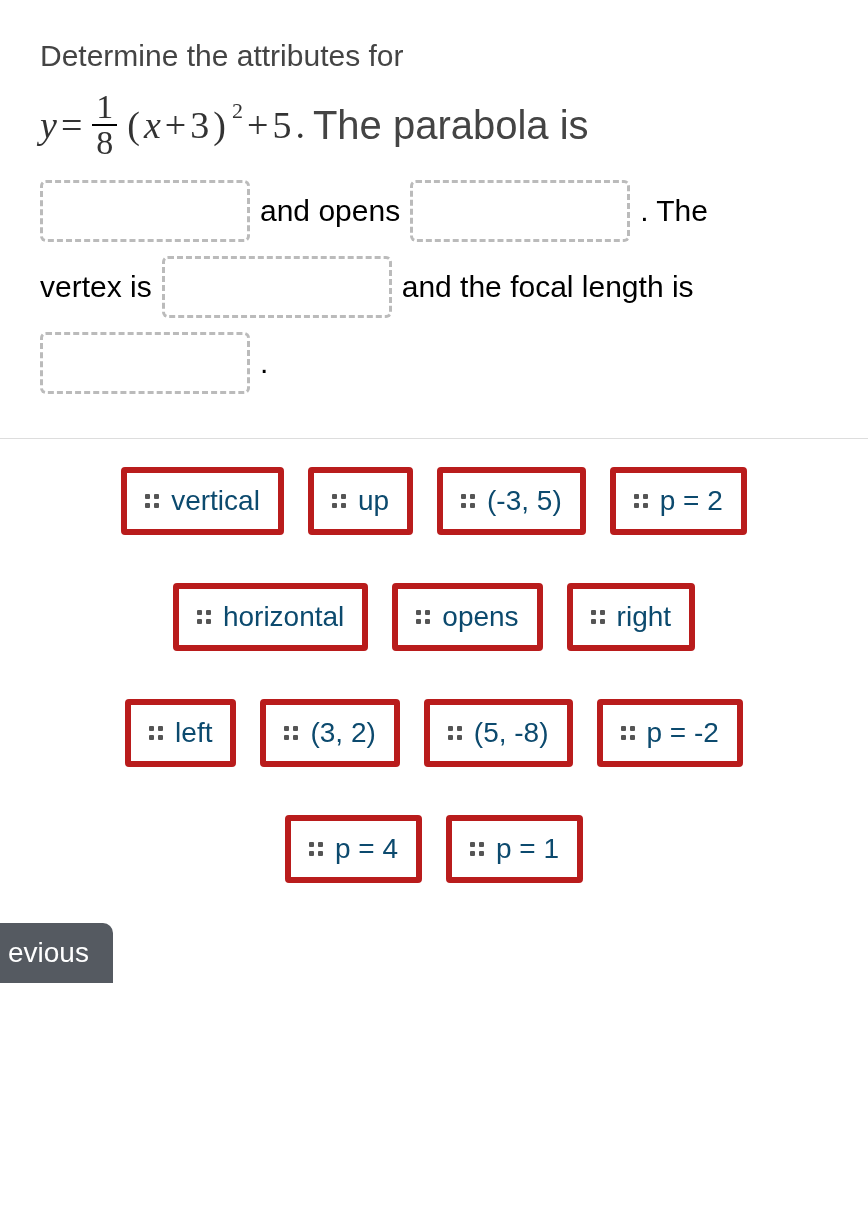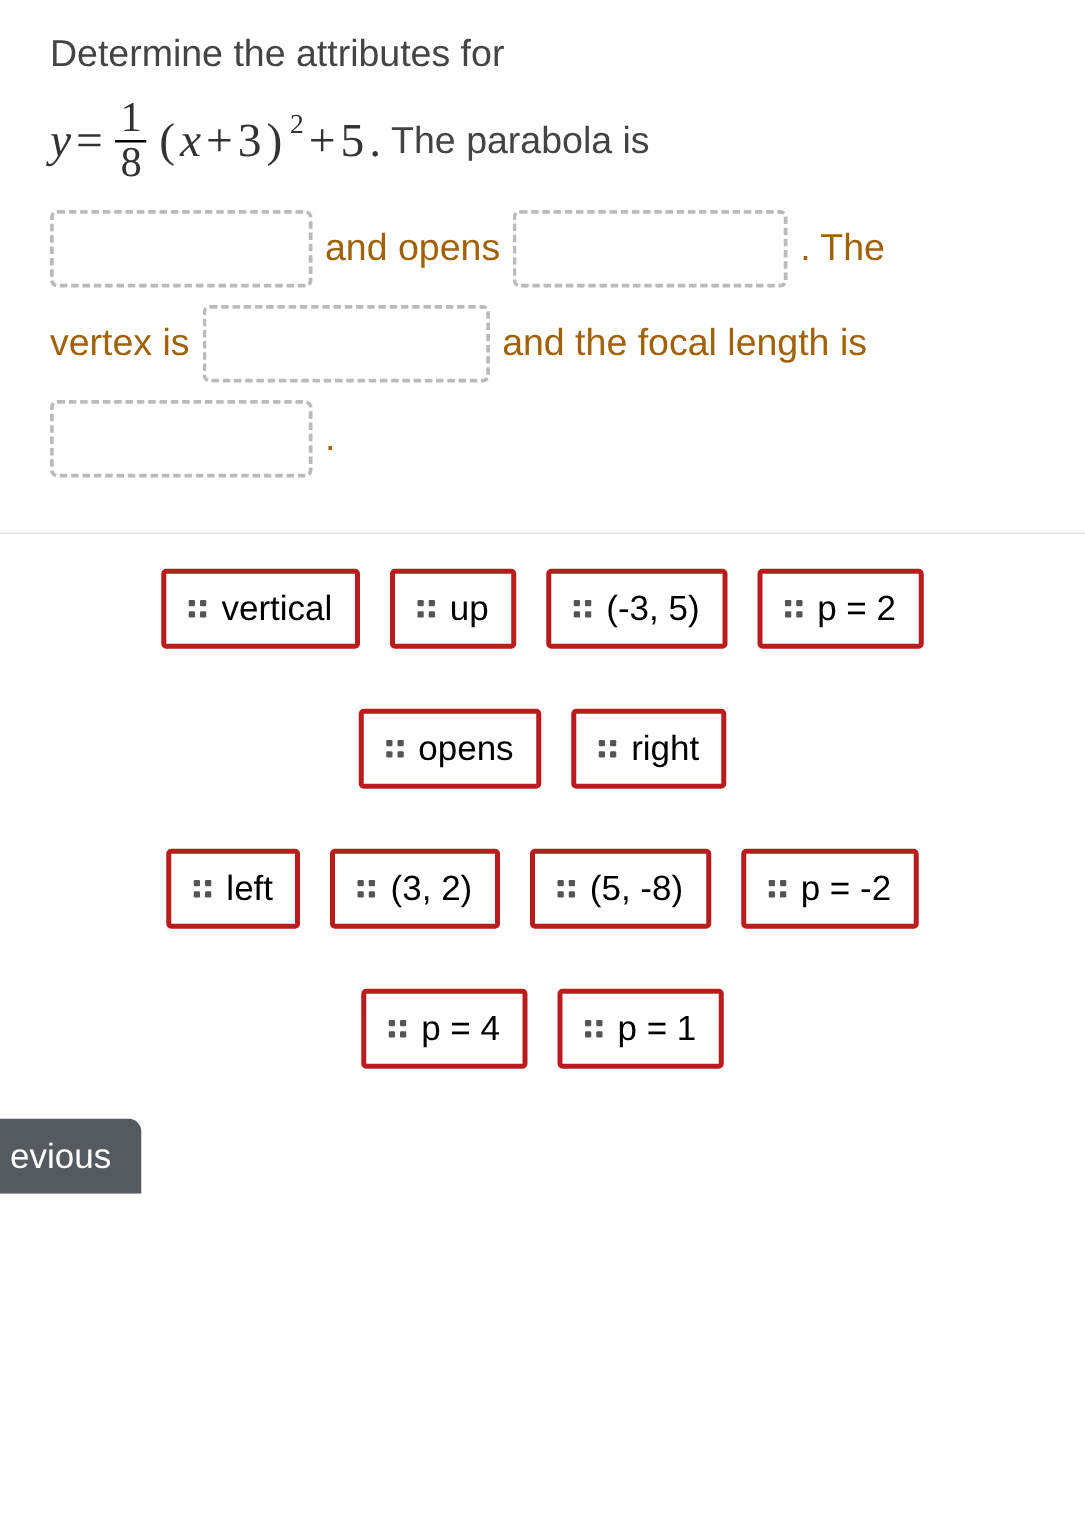--- a/index.html
+++ b/index.html
@@ -5,21 +5,21 @@
   * { box-sizing: border-box; }
   body {
     margin: 0;
     padding: 0;
     font-family: Arial, Helvetica, sans-serif;
     background: #fff;
     color: #333;
     width: 868px;
   }
   .question-area {
-    padding: 20px 40px 30px 40px;
+    padding: 32px 40px 30px 40px;
     font-size: 30px;
     line-height: 1.6;
   }
   .intro-line {
     margin-bottom: 10px;
     color: #444;
   }
   .equation-line {
     display: flex;
     align-items: center;
@@ -40,28 +40,28 @@
     flex-direction: column;
     align-items: center;
     vertical-align: middle;
     font-size: 34px;
     line-height: 1;
     margin: 0 6px;
   }
   .frac .num { padding: 0 4px; }
   .frac .den { border-top: 2px solid #000; padding: 0 4px; }
   .sup { font-size: 22px; position: relative; top: -14px; margin-left: 2px; }
-  .trail { font-size: 30px; font-family: Arial, Helvetica, sans-serif; color:#444; }
+  .trail { font-size: 40px; font-family: Arial, Helvetica, sans-serif; color:#444; }
   .fill-line {
     display: flex;
     align-items: center;
     flex-wrap: wrap;
     gap: 10px;
     margin: 14px 0;
-    color: #a16207;
+    color: #000000;
   }
   .drop-slot {
     display: inline-block;
     border: 3px dashed #bbb;
     border-radius: 6px;
     min-height: 62px;
     background: #fff;
   }
   .slot-w1 { width: 210px; }
   .slot-w2 { width: 220px; }
@@ -69,30 +69,30 @@
   .answers-area {
     border-top: 1px solid #ddd;
     padding: 28px 40px 20px 40px;
     display: flex;
     flex-wrap: wrap;
     gap: 24px 24px;
     justify-content: center;
     font-size: 28px;
   }
   .tile {
-    border: 4px solid #b91c1c;
+    border: 6px solid #b91c1c;
     border-radius: 4px;
     background: #fff;
     padding: 12px 18px;
     display: inline-flex;
     align-items: center;
     gap: 12px;
     cursor: grab;
     user-select: none;
-    color: #000000;
+    color: #0c4a6e;
   }
   .grip {
     display: inline-grid;
     grid-template-columns: repeat(2, 5px);
     grid-template-rows: repeat(2, 5px);
     gap: 4px;
   }
   .grip span {
     width: 5px; height: 5px; background: #555; border-radius: 1px; display:block;
   }
@@ -202,20 +202,29 @@
 
   <div class="row-break"></div>
 
   <div class="tile">
     <span class="grip">
         <span></span>
         <span></span>
         <span></span>
         <span></span>
       </span>
+    <span>horizontal</span>
+  </div>
+  <div class="tile">
+    <span class="grip">
+        <span></span>
+        <span></span>
+        <span></span>
+        <span></span>
+      </span>
     <span>opens</span>
   </div>
   <div class="tile">
     <span class="grip">
         <span></span>
         <span></span>
         <span></span>
         <span></span>
       </span>
     <span>right</span>

